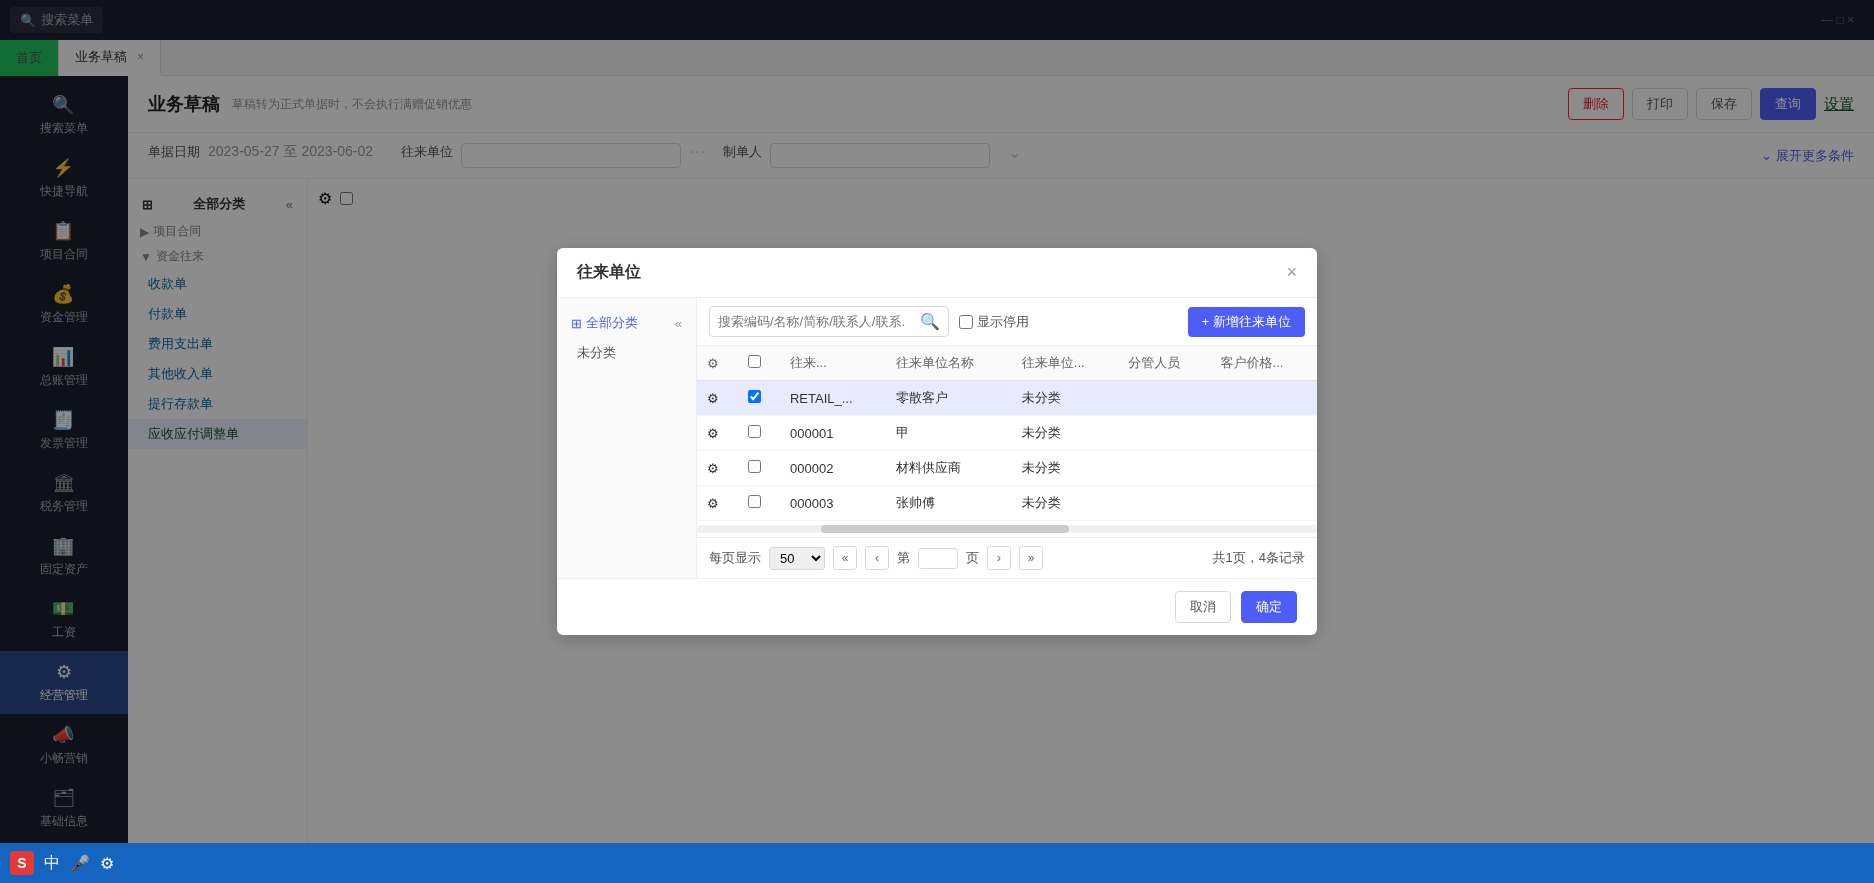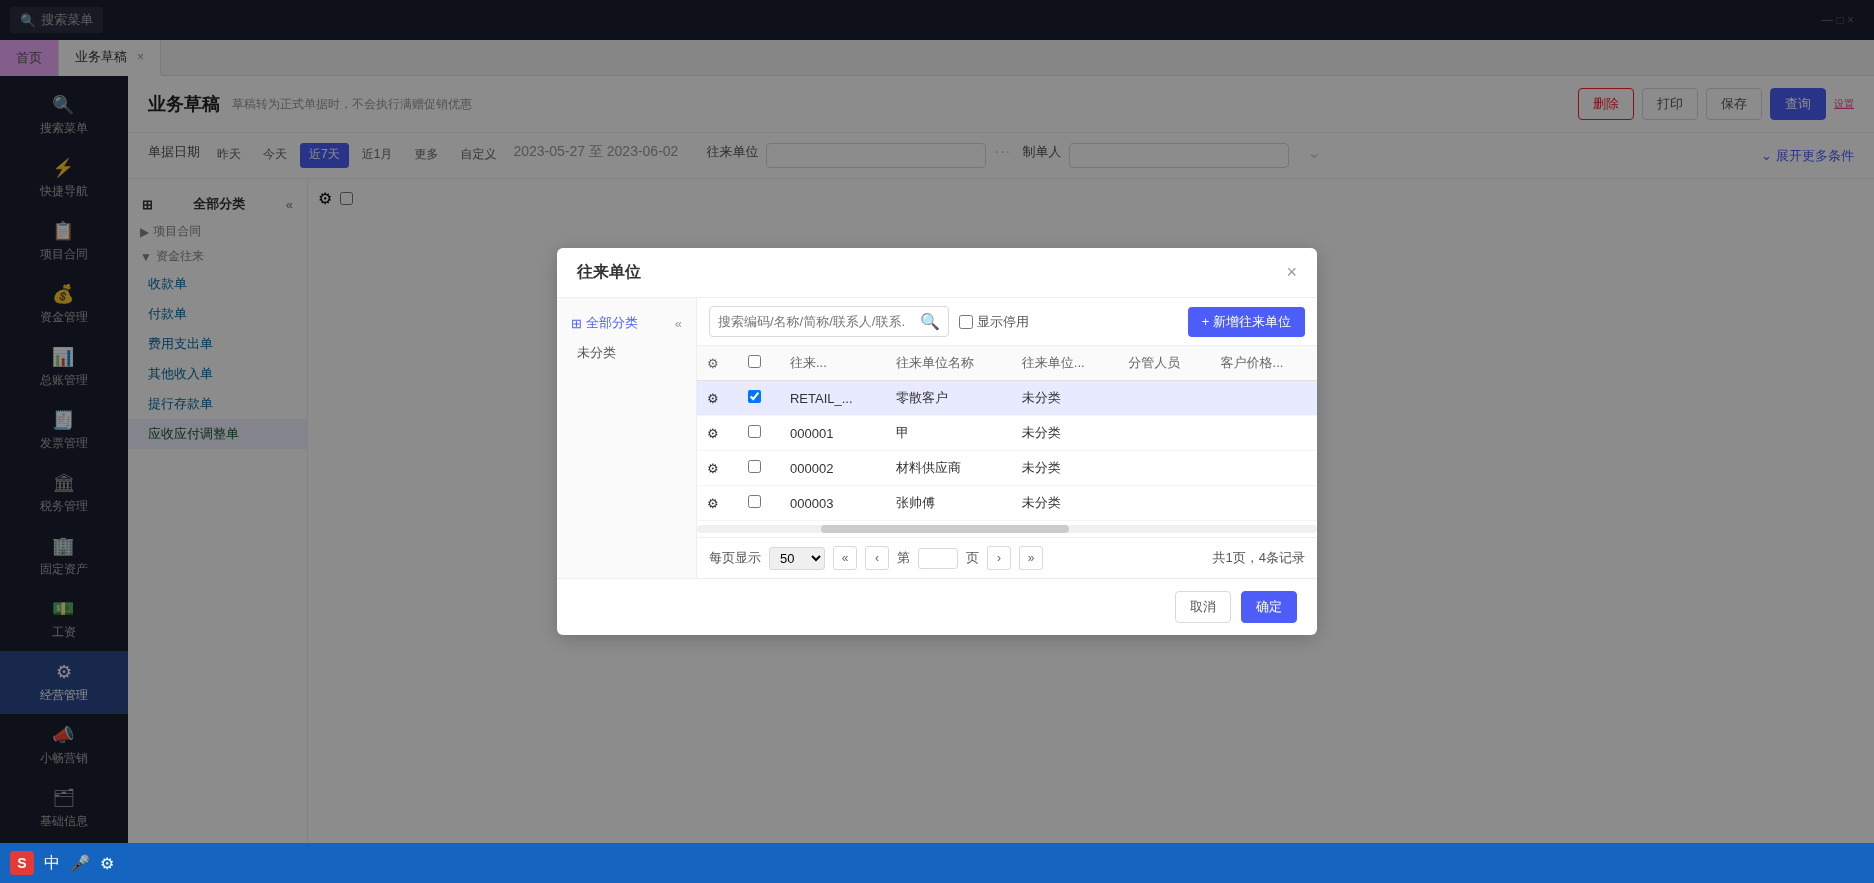--- a/index.html
+++ b/index.html
@@ -30,21 +30,21 @@
     }
     .tab-item {
       height: 36px; padding: 0 16px; display: flex; align-items: center;
       font-size: 13px; cursor: pointer; color: #555; gap: 6px;
       border-right: 1px solid #e0e0e0;
     }
     .tab-item.active {
       background: #fff; color: #333; border-bottom: 2px solid #fff;
       font-weight: 500;
     }
-    .tab-item.home { background: #f0abfc; }
+    .tab-item.home { background: #22c55e; }
     .close-tab { font-size: 12px; color: #999; cursor: pointer; margin-left: 4px; }
 
     
     .layout { display: flex; height: calc(883px - 76px); }
 
     
     .sidebar {
       width: 128px; background: #1a1f2e; color: #ccc;
       display: flex; flex-direction: column; padding-top: 8px;
       flex-shrink: 0;
@@ -152,21 +152,21 @@
     .page-size-select { border: 1px solid #d9d9d9; border-radius: 3px; padding: 2px 6px; font-size: 13px; cursor: pointer; }
 
     
     .dialog-footer { padding: 12px 20px; border-top: 1px solid #eee; display: flex; justify-content: flex-end; gap: 10px; }
 
     
     .dialog-pagination-scroll { height: 8px; background: #f0f0f0; margin: 4px 0; border-radius: 4px; overflow: hidden; }
     .dialog-pagination-scroll-thumb { height: 8px; background: #ccc; border-radius: 4px; width: 40%; margin-left: 20%; }
 
     .add-btn { background: #4c5ef7; color: #fff; border: none; border-radius: 4px; padding: 6px 14px; font-size: 13px; cursor: pointer; display: flex; align-items: center; gap: 4px; margin-left: auto; }
-    .settings-link { color: #ec4899; font-size: 10px; cursor: pointer; text-decoration: underline; }
+    .settings-link { color: #14532d; font-size: 15px; cursor: pointer; text-decoration: underline; }
 
     
     .taskbar { height: 40px; background: #1565c0; display: flex; align-items: center; padding: 0 10px; gap: 10px; position: fixed; bottom: 0; left: 0; right: 0; z-index: 200; }
     .taskbar-icon { color: #fff; font-size: 16px; cursor: pointer; }
   </style>
 </head>
 <body>
 
 <div class="top-bar">
   <div class="top-bar-search">
@@ -254,33 +254,25 @@
         <button class="btn btn-danger">删除</button>
         <button class="btn">打印</button>
         <button class="btn">保存</button>
         <button class="btn btn-primary">查询</button>
         <span class="settings-link">设置</span>
       </div>
     </div>
 
     <div class="filter-bar">
       <span class="filter-label">单据日期</span>
-      <div class="filter-date-btns">
-        <span class="filter-date-btn">昨天</span>
-        <span class="filter-date-btn">今天</span>
-        <span class="filter-date-btn active">近7天</span>
-        <span class="filter-date-btn">近1月</span>
-        <span class="filter-date-btn">更多</span>
-        <span class="filter-date-btn">自定义</span>
-      </div>
       <span class="filter-label" style="color:#999; font-size:14px;">2023-05-27 至 2023-06-02</span>
       <span style="margin-left:20px;" class="filter-label">往来单位</span>
       <input class="filter-input" type="text" style="">
       <span style="color:#ccc">···</span>
-      <span style="margin-left:4px;" class="filter-label">制单人</span>
+      <span style="margin-left:10px;" class="filter-label">制单人</span>
       <input class="filter-input" type="text" style="">
       <span style="color:#ccc; margin: 0 10px;">⌄</span>
       <div style="flex:1"></div>
       <span class="expand-more">
         <span>⌄</span>
         <span>展开更多条件</span>
       </span>
     </div>
 
     <div class="sub-layout">

